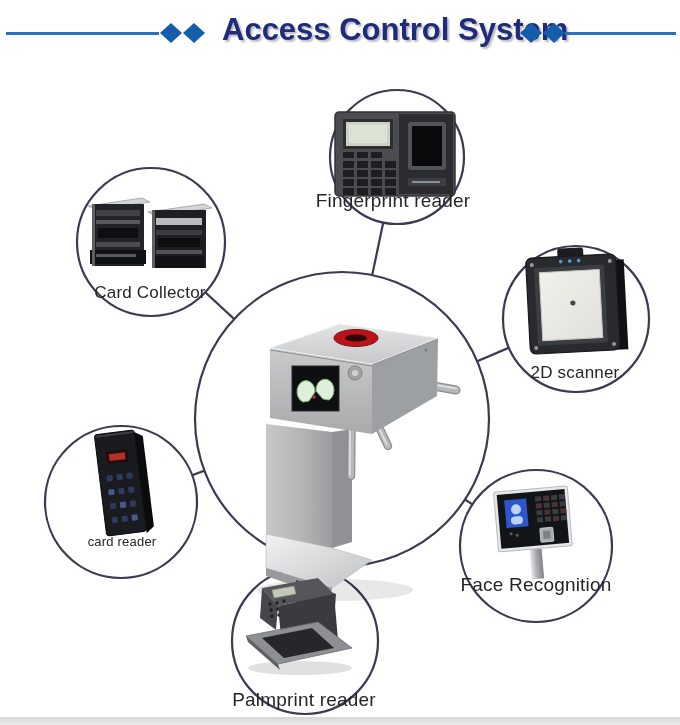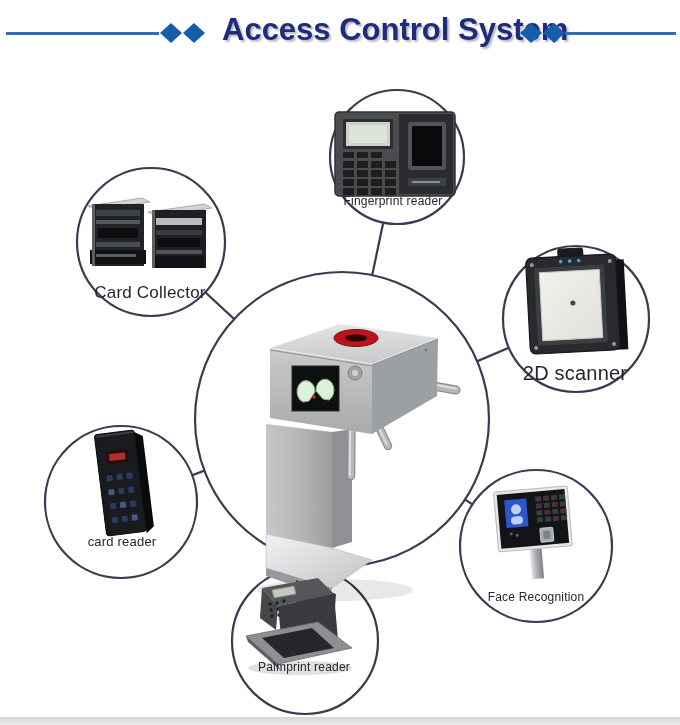--- a/index.html
+++ b/index.html
@@ -18,21 +18,21 @@
   .page-title{
     position:absolute;left:222px;top:12px;width:278px;text-align:center;
     font-size:31px;font-weight:bold;color:#1f2b7b;letter-spacing:0px;
     text-shadow:2px 2px 2px rgba(130,130,140,0.55);
     white-space:nowrap;
   }
   
   .diagram-svg{position:absolute;left:0;top:0;}
   .node-label{
     position:absolute;transform:translate(-50%,-50%);
-    font-size:12px;color:#26262a;white-space:nowrap;letter-spacing:0.2px;
+    font-size:19px;color:#26262a;white-space:nowrap;letter-spacing:0.2px;
   }
   .bottom-band{
     position:absolute;left:0;bottom:0;width:680px;height:8px;
     background:linear-gradient(#d9d7d5,#ebe9e7);
   }
 </style>
 </head>
 <body>
 
 <div class="stage">
@@ -291,19 +291,19 @@
       </g>
       <polygon points="278,606 334,594 338,640 282,646" fill="#3a3b3f"></polygon>
       <polygon points="246,636 318,622 352,648 278,664" fill="#8e8f93" stroke="#6e6f73" stroke-width="0.8"></polygon>
       <polygon points="262,638 312,628 334,648 284,658" fill="#26272b"></polygon>
       <polygon points="246,636 278,664 280,670 248,642" fill="#5e5f63"></polygon>
     </g>
   </svg>
 
   <div class="node-label" style="left:393px;top:201px;">Fingerprint reader</div>
   <div class="node-label" style="left:150px;top:293px;font-size:17px;text-align:center;">Card Collector</div>
-  <div class="node-label" style="left:575px;top:373px;font-size:20px;">2D scanner</div>
+  <div class="node-label" style="left:575px;top:373px;font-size:17px;">2D scanner</div>
   <div class="node-label" style="left:122px;top:541px;font-size:13px;">card reader</div>
-  <div class="node-label" style="left:536px;top:585px;margin-top:12px;">Face Recognition</div>
-  <div class="node-label" style="left:304px;top:667px;">Palmprint reader</div>
+  <div class="node-label" style="left:536px;top:585px;">Face Recognition</div>
+  <div class="node-label" style="left:304px;top:700px;">Palmprint reader</div>
 
   <div class="bottom-band"></div>
 </div>
 
 </body></html>

